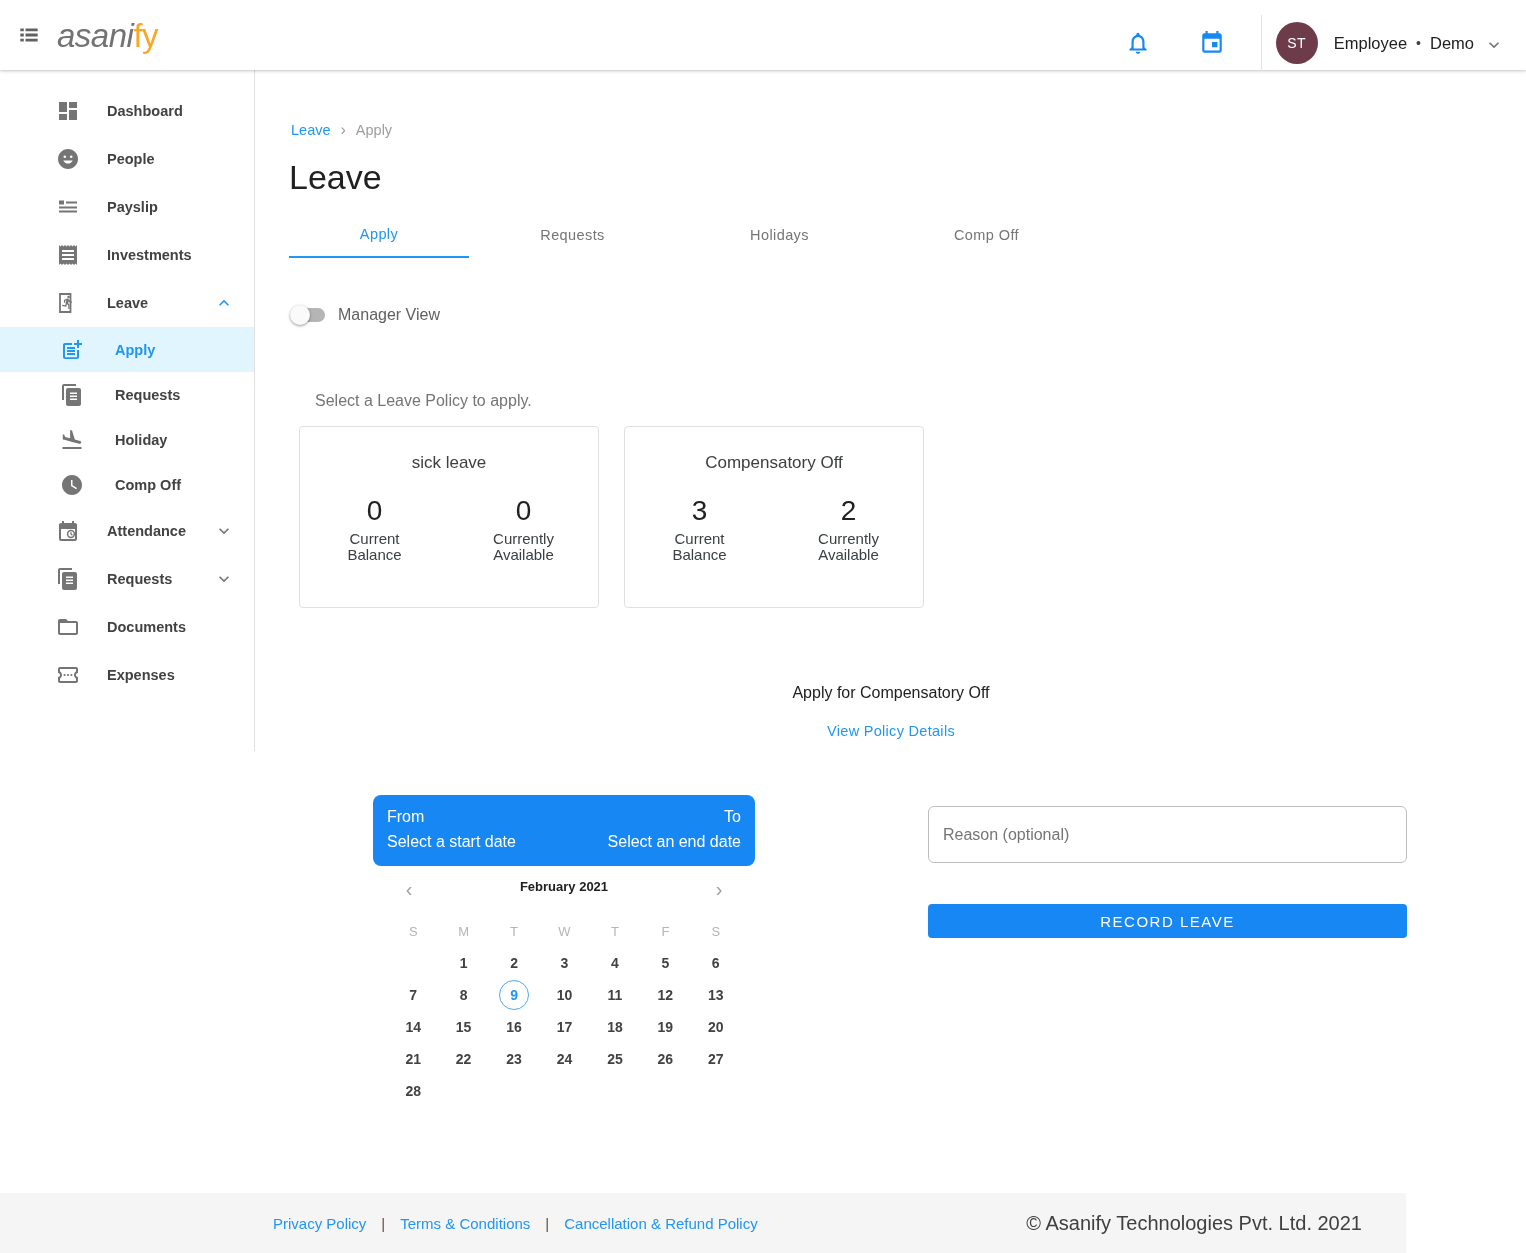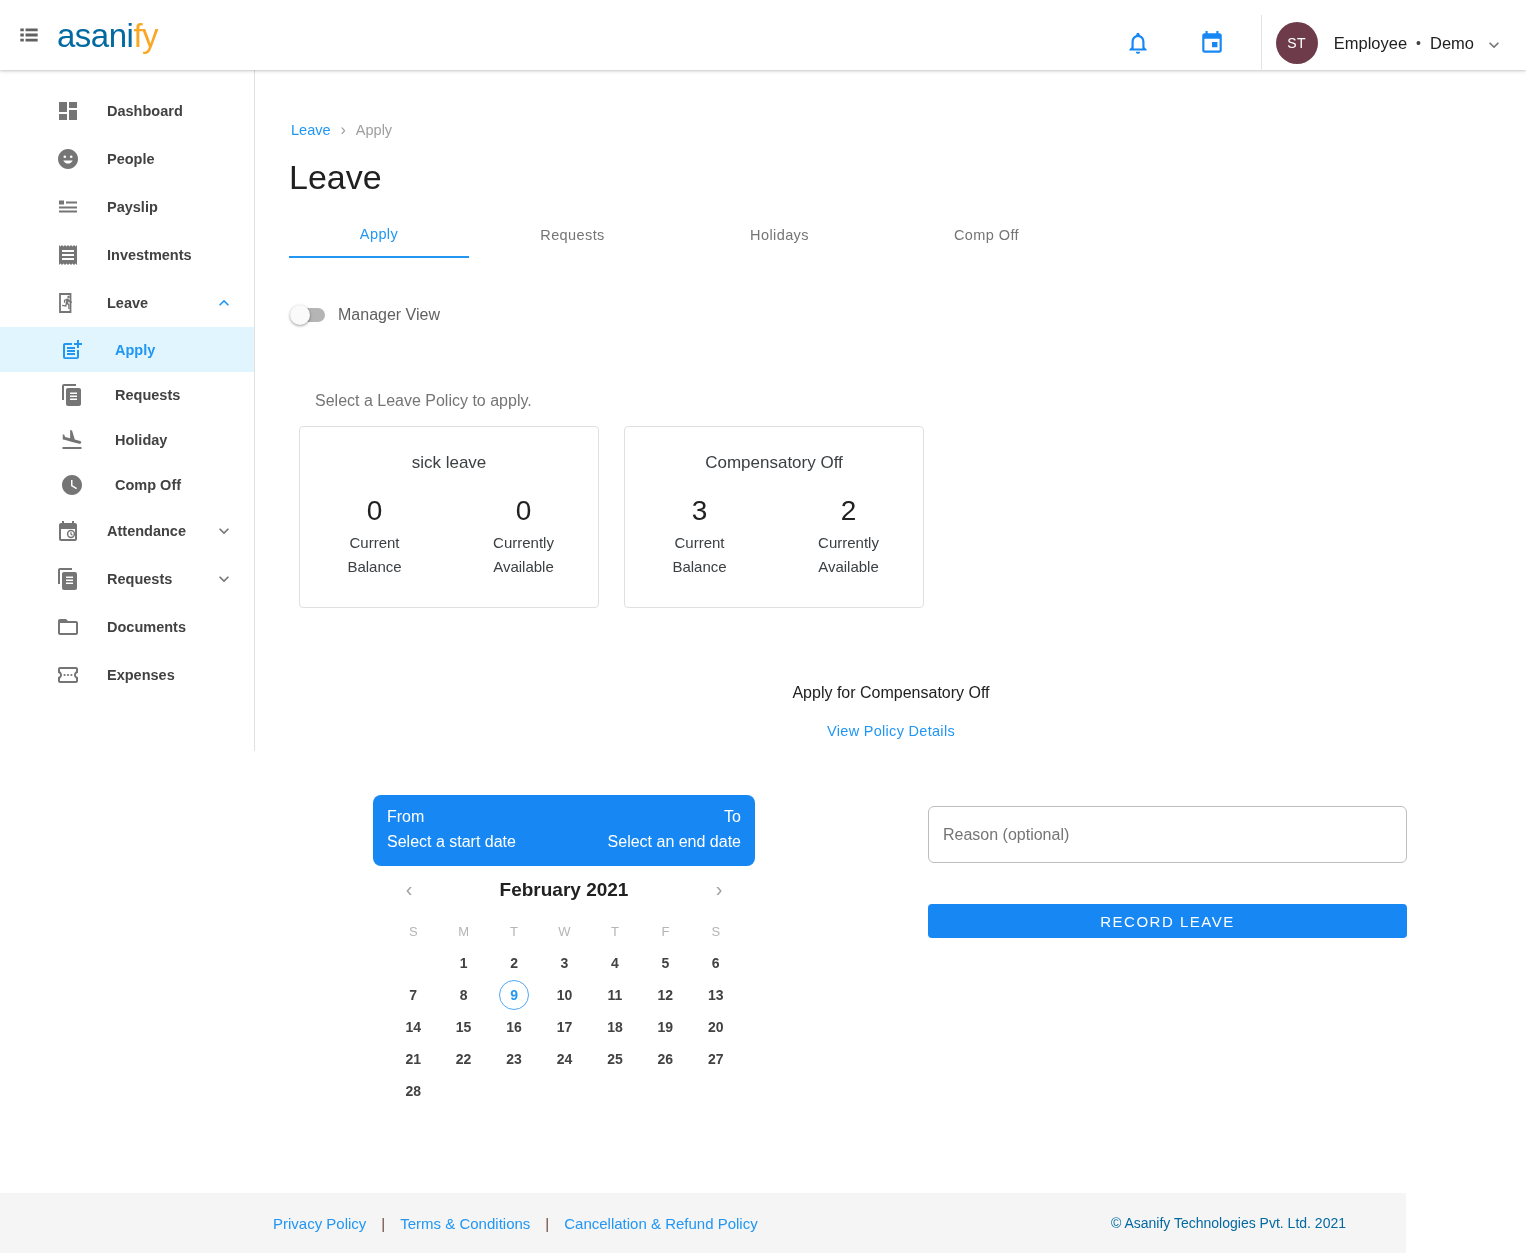--- a/index.html
+++ b/index.html
@@ -9,21 +9,21 @@
     font-family:"Liberation Sans", sans-serif; background:#fff; color:#212121;
   }
   
   .appbar {
     position:absolute; top:0; left:0; width:1526px; height:70px; background:#fff;
     box-shadow:0 1px 2px rgba(0,0,0,.14), 0 2px 4px rgba(0,0,0,.08); z-index:20;
     display:flex; align-items:center;
   }
   .menu-list-btn { margin-left:16px; width:26px; height:26px; color:#616161; cursor:pointer; }
   .logo { margin-left:15px; font-size:33px; font-weight:500; letter-spacing:-0.5px; line-height:1; }
-  .logo .lg-blue { color:#0369a1; }
+  .logo .lg-blue { color:#737373;font-style:italic; }
   .logo .lg-orange { color:#f9a826; }
   .appbar-right { position:absolute; right:0; top:8px; height:70px; display:flex; align-items:center; }
   .icon-btn { width:26px; height:26px; color:#1788f3; cursor:pointer; }
   .bell-btn { margin-right:48px; }
   .cal-btn { margin-right:36px; }
   .appbar-divider { width:1px; height:56px; background:#e3e3e3; margin-right:14px; }
   .avatar {
     width:42px; height:42px; border-radius:50%; background:#6e3b4a; color:#fff;
     display:flex; align-items:center; justify-content:center; font-size:14px; font-weight:500;
     letter-spacing:.5px; margin-right:16px; cursor:pointer;
@@ -74,36 +74,36 @@
   .policy-card {
     position:absolute; top:426px; width:300px; height:182px; background:#fff;
     border:1px solid #e0e0e0; border-radius:4px; text-align:center; padding-top:26px; cursor:pointer;
   }
   .card-1 { left:299px; }
   .card-2 { left:624px; }
   .card-title { font-size:17px; color:#3c4043; }
   .card-stats { display:flex; margin-top:22px; }
   .stat { flex:1; }
   .stat-num { font-size:28px; font-weight:500; color:#212121; }
-  .stat-label { font-size:15px; color:#3c4043; line-height:24px; margin:4px auto 0; max-width:100px; }
+  .stat-label { font-size:15px; color:#3c4043; line-height:16px; margin:4px auto 0; max-width:100px; }
 
   .apply-heading { position:absolute; left:256px; right:0; top:684px; text-align:center; font-size:16px; font-weight:500; color:#212121; }
   .policy-link { position:absolute; left:256px; right:0; top:723px; text-align:center; font-size:14.5px; font-weight:400; color:#2196f3; letter-spacing:.3px; cursor:pointer; }
 
   
   .range-header {
     position:absolute; left:373px; top:795px; width:382px; height:71px; background:#1788f3;
     border-radius:8px; color:#fff; padding:9px 14px 0 14px;
   }
   .range-cols { display:flex; justify-content:space-between; }
   .range-col-to { text-align:right; }
   .range-label { font-size:16px; line-height:25px; }
   .range-value { font-size:16px; line-height:25px; cursor:pointer; }
   .month-nav { position:absolute; left:373px; top:877px; width:382px; height:26px; }
-  .month-label { position:absolute; left:0; right:0; top:2px; text-align:center; font-size:19px; font-weight:700; color:#212121; }
+  .month-label { position:absolute; left:0; right:0; top:2px; text-align:center; font-size:13px; font-weight:700; color:#212121; }
   .nav-arrow { position:absolute; top:0; width:24px; height:24px; font-size:20px; color:#9e9e9e; text-align:center; line-height:24px; cursor:pointer; }
   .nav-prev { left:24px; }
   .nav-next { right:24px; }
   .cal-grid {
     position:absolute; left:388px; top:915px; width:353px;
     display:grid; grid-template-columns:repeat(7,1fr); grid-auto-rows:32px;
   }
   .wd { display:flex; align-items:center; justify-content:center; font-size:13px; font-weight:500; color:#b5b5b5; }
   .day { display:flex; align-items:center; justify-content:center; font-size:14px; font-weight:600; color:#424242; cursor:pointer; }
   .day .day-in { width:30px; height:30px; border-radius:50%; display:flex; align-items:center; justify-content:center; }
@@ -123,21 +123,21 @@
   }
 
   
   .footer {
     position:absolute; left:0; top:1193px; width:1406px; height:60px; background:#f5f5f5;
     display:flex; align-items:center;
   }
   .footer-links { margin-left:273px; display:flex; align-items:center; gap:15px; font-size:15px; }
   .footer-link { color:#2196f3; cursor:pointer; }
   .footer-sep { color:#6d4c41; }
-  .footer-copy { position:absolute; right:60px; font-size:14px; color:#0369a1; }
+  .footer-copy { position:absolute; right:44px; font-size:20px; color:#404040; }
 
   svg { display:block; }
 </style>
 </head>
 <body>
 
 <div class="page">
 
   <div class="appbar">
     <div class="menu-list-btn">

